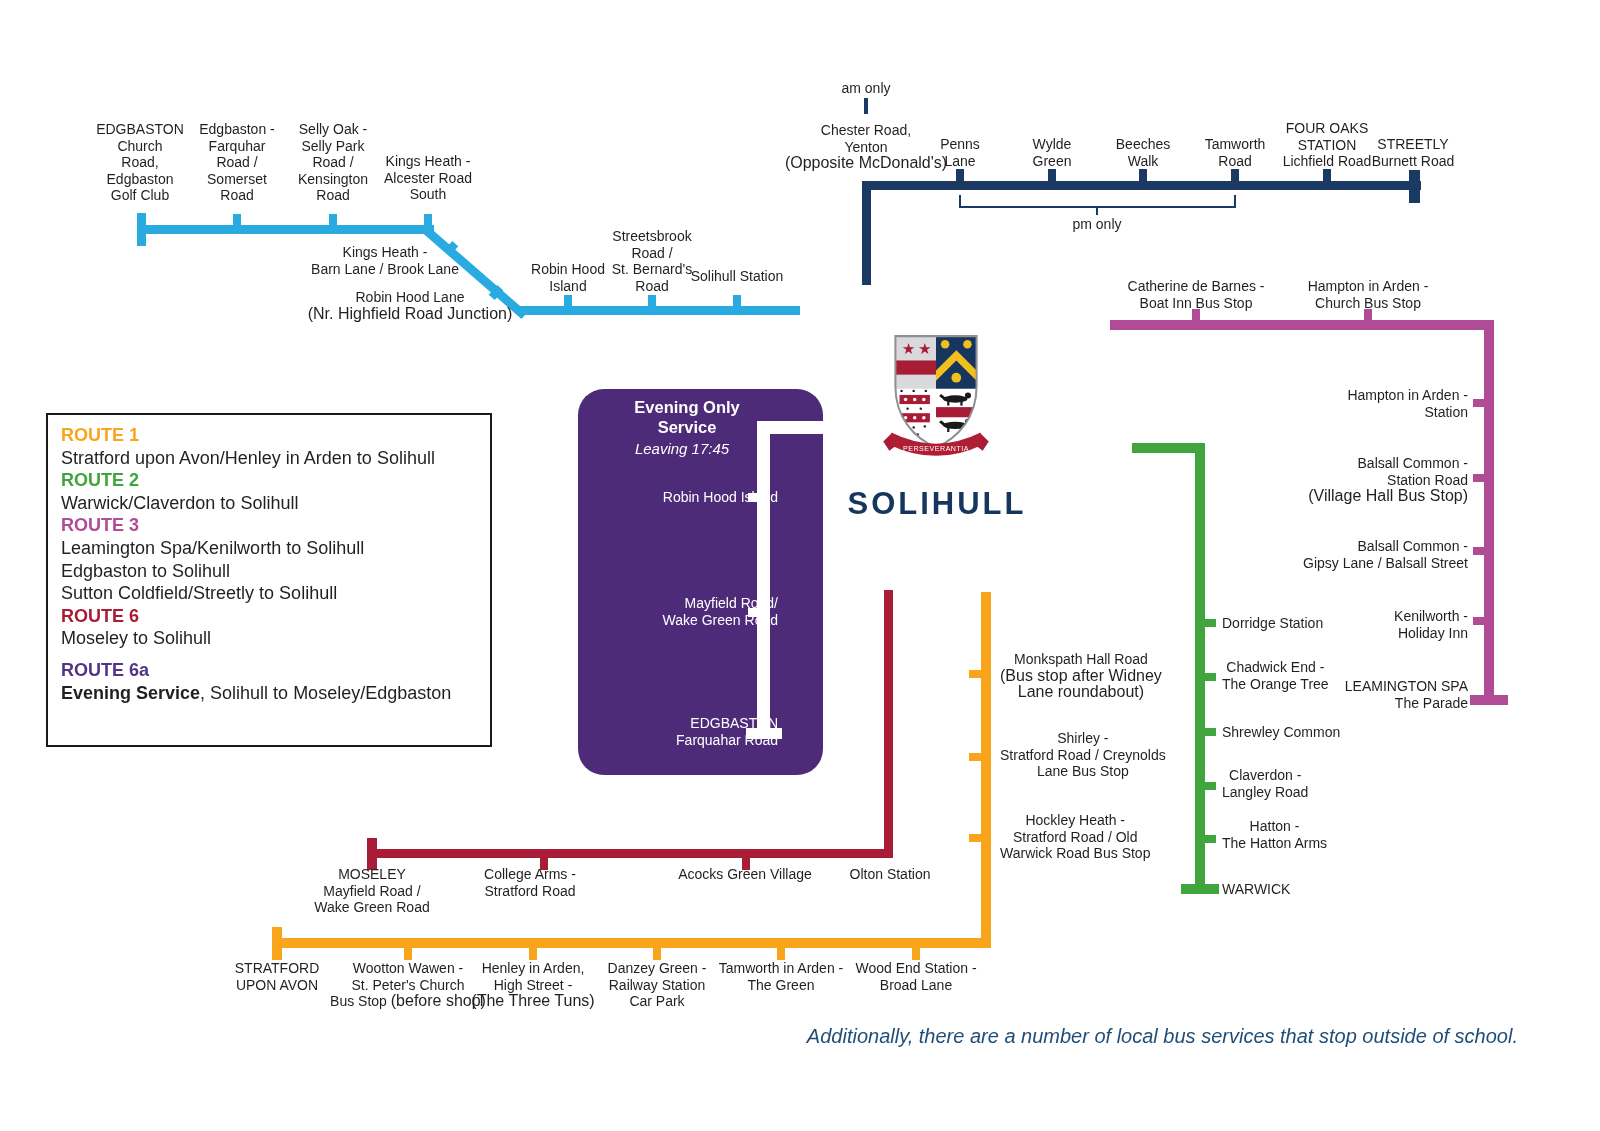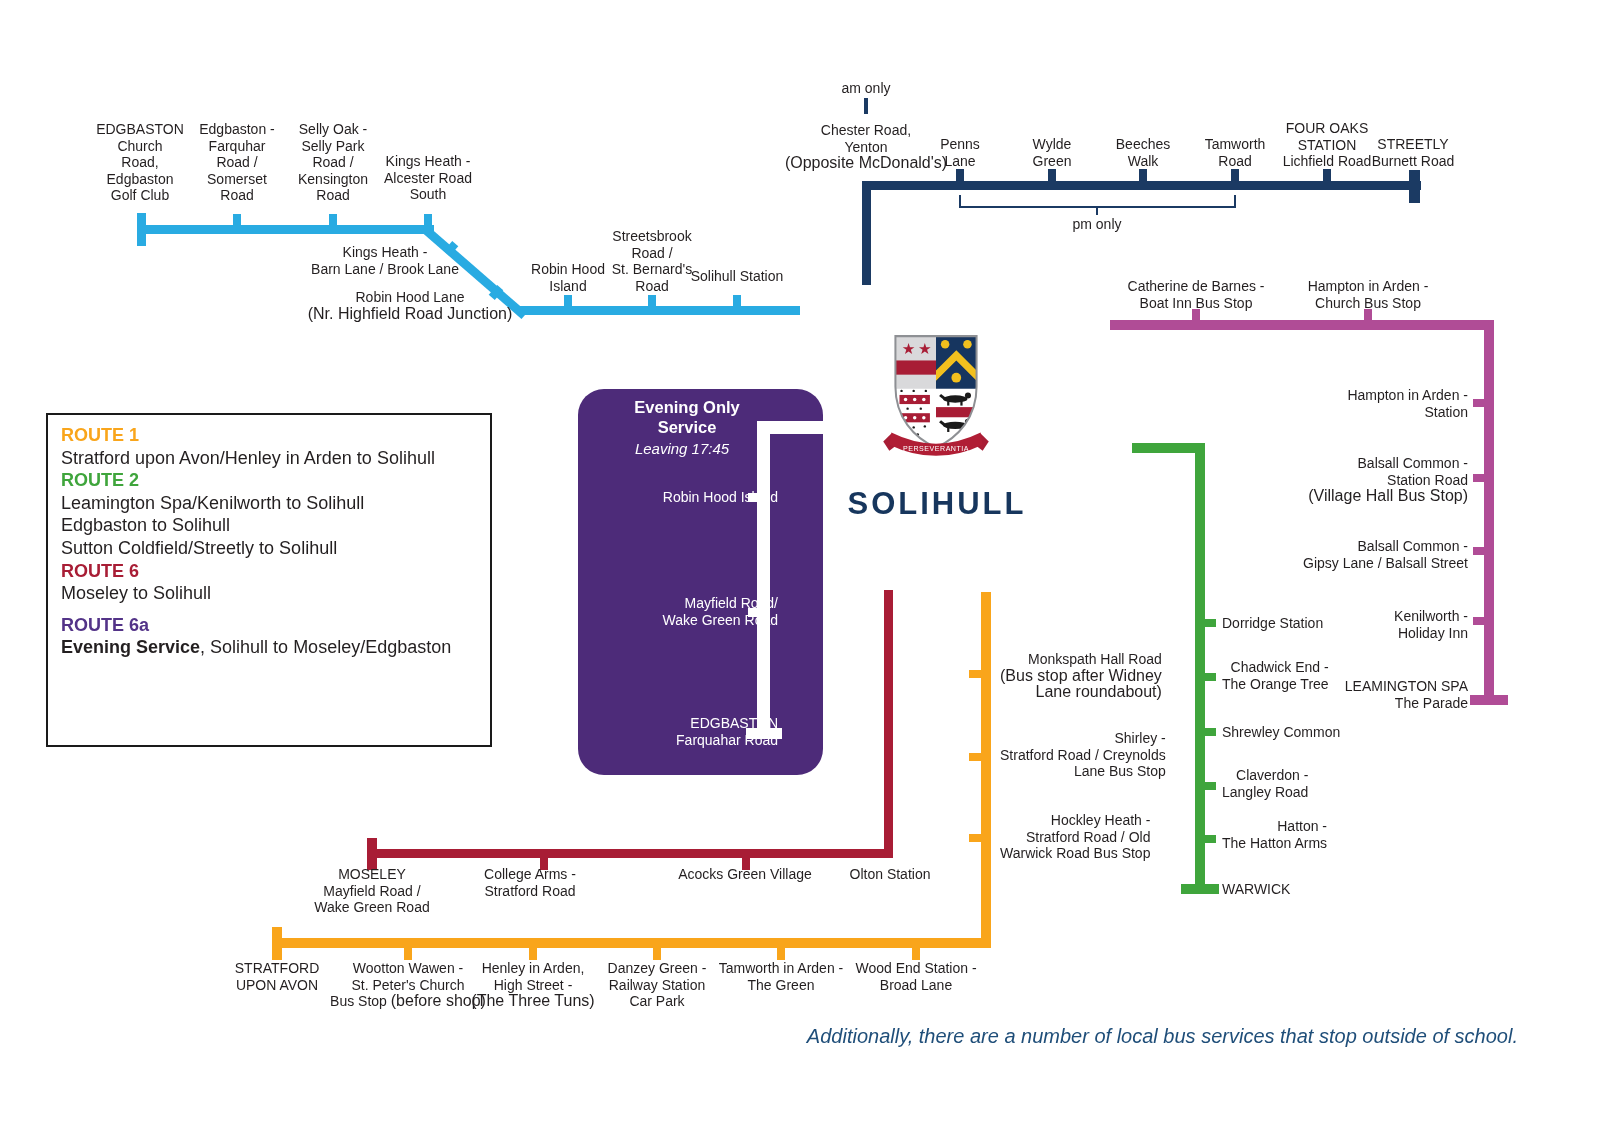--- a/index.html
+++ b/index.html
@@ -5,21 +5,21 @@
   html,body{margin:0;padding:0;background:#fff;}
   .canvas{position:relative;width:1600px;height:1131px;background:#ffffff;
           font-family:"Liberation Sans",sans-serif;overflow:hidden;}
   .seg{position:absolute;}
   .c1{background:#F9A51B;} .c2{background:#3FA53C;} .c3{background:#B04C96;}
   .c4{background:#29ABE2;} .c5{background:#1B3A63;} .c6{background:#A81D35;}
   .cw{background:#ffffff;}
   .lbl{position:absolute;font-size:14px;line-height:16.5px;color:#231F20;white-space:nowrap;}
   .ctr{transform:translateX(-50%);text-align:center;}
   .ral{transform:translateX(-100%);text-align:right;}
-  .lal{text-align:right;}
+  .lal{text-align:center;}
   .sm{font-size:16px;}
   .b{font-weight:bold;}
   .white{color:#ffffff;margin-left:36px;}
   .ttl{font-size:16.5px;font-weight:bold;line-height:20px;}
   .itl{font-style:italic;font-size:15px;}
   .evening-box{position:absolute;left:578px;top:389px;width:245px;height:386px;
                background:#4D2B79;border-radius:26px;}
   .legend{position:absolute;left:46px;top:413px;width:446px;height:334px;
           border:2px solid #1a1a1a;box-sizing:border-box;padding:9px 0 0 13px;}
   .lg-h{font-size:18px;font-weight:bold;line-height:22.6px;white-space:nowrap;}
@@ -375,20 +375,22 @@
     <path d="M100,104 l8,8 -6,9 -9,-7 z" fill="#A81D35"></path>
     <path d="M12,103 Q56,125 100,103 L102,115 Q56,137 10,115 Z" fill="#B01E35"></path>
     <text x="56" y="121" font-size="7" letter-spacing="0.5" text-anchor="middle" fill="#FFFFFF">PERSEVERANTIA</text>
   </svg>
   <div class="solihull">SOLIHULL</div>
 
   <div class="legend">
     <div class="lg-h lg1">ROUTE 1</div>
     <div class="lg-d">Stratford upon Avon/Henley in Arden to Solihull</div>
     <div class="lg-h lg2">ROUTE 2</div>
+    <div class="lg-d">Warwick/Claverdon to Solihull</div>
+    <div class="lg-h lg3">ROUTE 3</div>
     <div class="lg-d">Leamington Spa/Kenilworth to Solihull</div>
     <div class="lg-d">Edgbaston to Solihull</div>
     <div class="lg-d">Sutton Coldfield/Streetly to Solihull</div>
     <div class="lg-h lg6">ROUTE 6</div>
     <div class="lg-d">Moseley to Solihull</div>
     <div class="lg-h lg6a">ROUTE 6a</div>
     <div class="lg-d">
         <div><span class="b">Evening Service</span><span>, Solihull to Moseley/Edgbaston</span></div>
       </div>
   </div>

